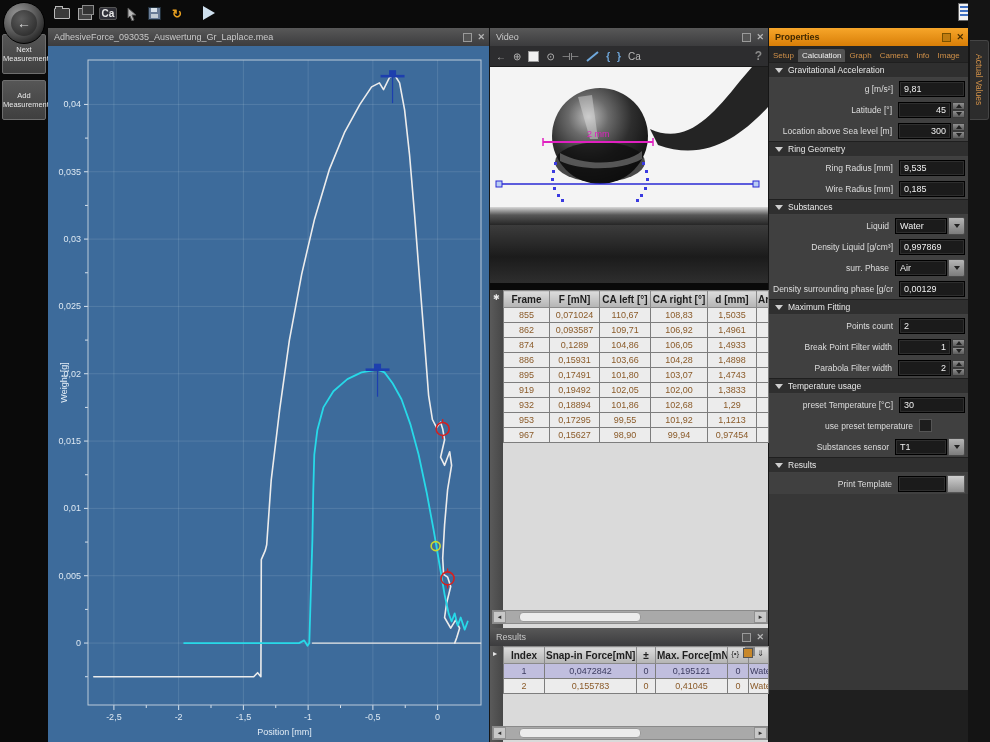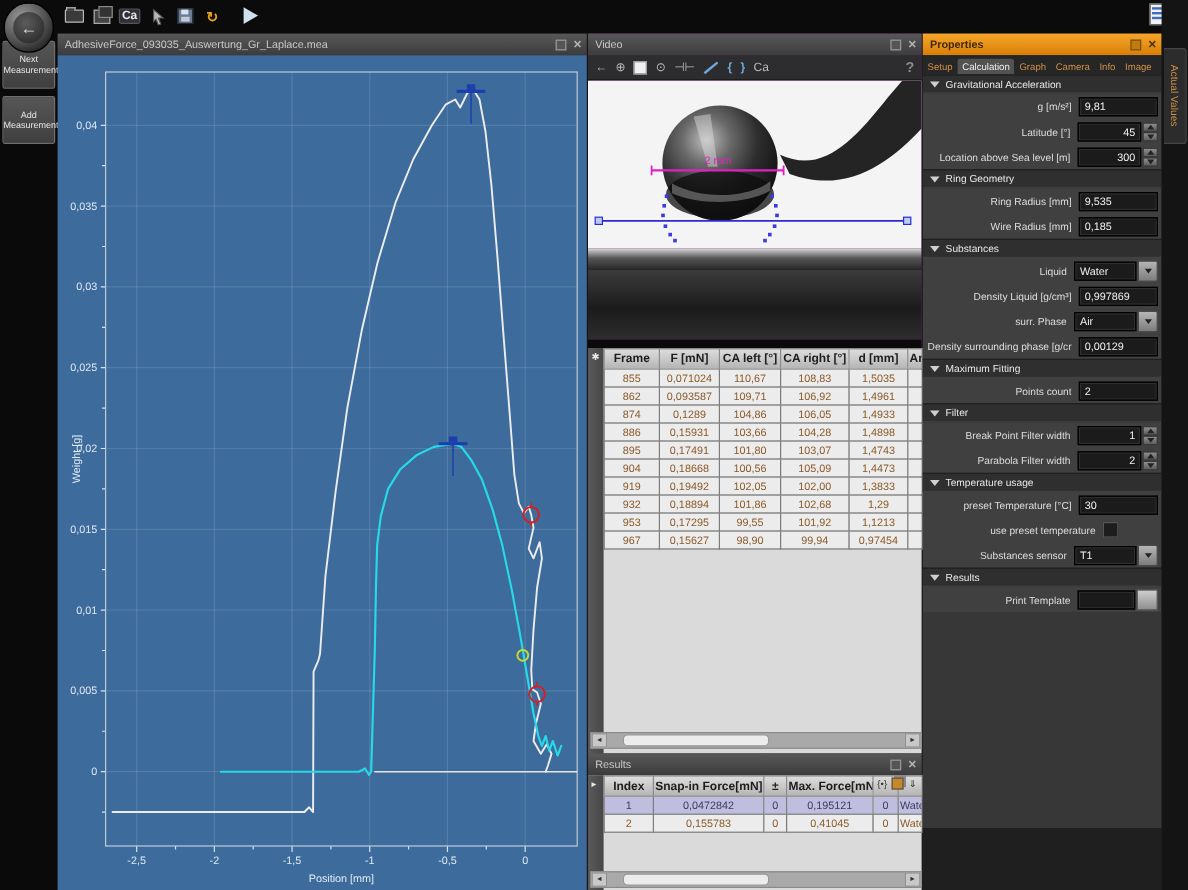--- a/index.html
+++ b/index.html
@@ -41,21 +41,21 @@
   .close-x{color:#b5b5b5;font-size:9px;font-weight:bold;line-height:9px;}
   
   .chart-panel{position:absolute;left:48px;top:28px;width:441px;height:714px;}
   .chart-body{position:relative;width:441px;height:696px;background:#3d6b9b;}
   .grid{stroke:rgba(220,232,244,0.14);stroke-width:1;}
   .tick{stroke:#d7e2ee;stroke-width:1;}
   .plotborder{fill:none;stroke:#bccbda;stroke-width:1;}
   .axis-text{fill:#dde8f2;font-size:9px;font-family:"Liberation Sans",sans-serif;}
   .axis-title{fill:#e3edf6;font-size:9px;font-family:"Liberation Sans",sans-serif;}
   
-  .video-panel{position:absolute;left:490px;top:28px;width:278px;height:262px;background:#701a75;}
+  .video-panel{position:absolute;left:490px;top:28px;width:278px;height:184px;background:#14532d;}
   .vtoolbar{height:20px;background:#2d2d2f;border-bottom:1px solid #1a1a1a;display:flex;align-items:center;
     gap:7px;padding:0 6px;font-size:10px;color:#b9b9b9;}
   .vtoolbar .blue{color:#6fa8dc;font-weight:bold;}
   .vtoolbar .q{margin-left:auto;color:#8a8a8a;font-size:12px;font-weight:bold;}
   .vt-sq{width:9px;height:9px;background:#f0f0f0;border:1px solid #999;}
   
   .lt-wrap{position:absolute;background:#dadada;}
   .gutter{position:absolute;left:0;top:0;width:13px;background:linear-gradient(90deg,#5a5a5a,#474747);height:100%;}
   .gutter .mark{position:absolute;left:3px;top:3px;color:#e8e8e8;font-size:8px;}
   table.lt{border-collapse:collapse;table-layout:fixed;position:absolute;left:13px;top:0;}
@@ -385,28 +385,20 @@
           </tr>
           <tr>
             <td>895</td>
             <td>0,17491</td>
             <td>101,80</td>
             <td>103,07</td>
             <td>1,4743</td>
             <td></td>
           </tr>
           <tr>
-            <td>904</td>
-            <td>0,18668</td>
-            <td>100,56</td>
-            <td>105,09</td>
-            <td>1,4473</td>
-            <td></td>
-          </tr>
-          <tr>
             <td>919</td>
             <td>0,19492</td>
             <td>102,05</td>
             <td>102,00</td>
             <td>1,3833</td>
             <td></td>
           </tr>
           <tr>
             <td>932</td>
             <td>0,18894</td>
@@ -600,24 +592,20 @@
        <div class="sec-h">
             <i class="sec-arrow"></i>
             <span>Maximum Fitting</span>
           </div>
           <div class="prow">
         <div class="plabel">Points count</div>
             <div class="pinput">2</div>
           </div>
         </div>
         <div>
-       <div class="sec-h">
-            <i class="sec-arrow"></i>
-            <span>Filter</span>
-          </div>
           <div class="prow">
         <div class="plabel">Break Point Filter width</div>
             <div class="pinput right">1</div>
       <div class="spin">
               <span>
                 <i class="tri-up"></i>
               </span>
               <span>
                 <i class="tri-dn"></i>
               </span>

